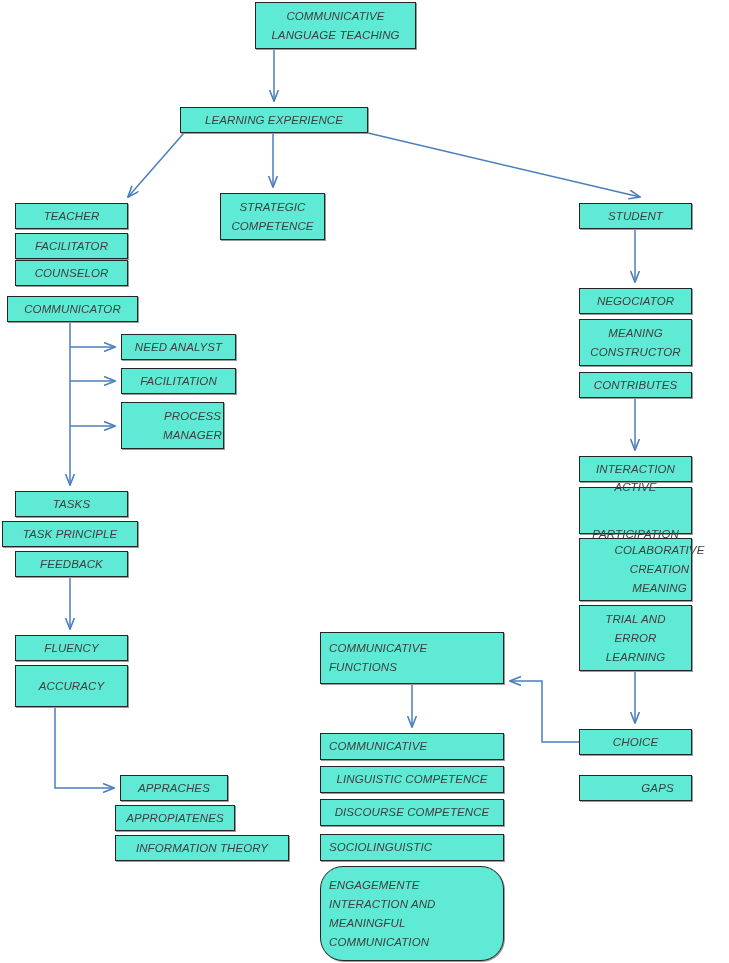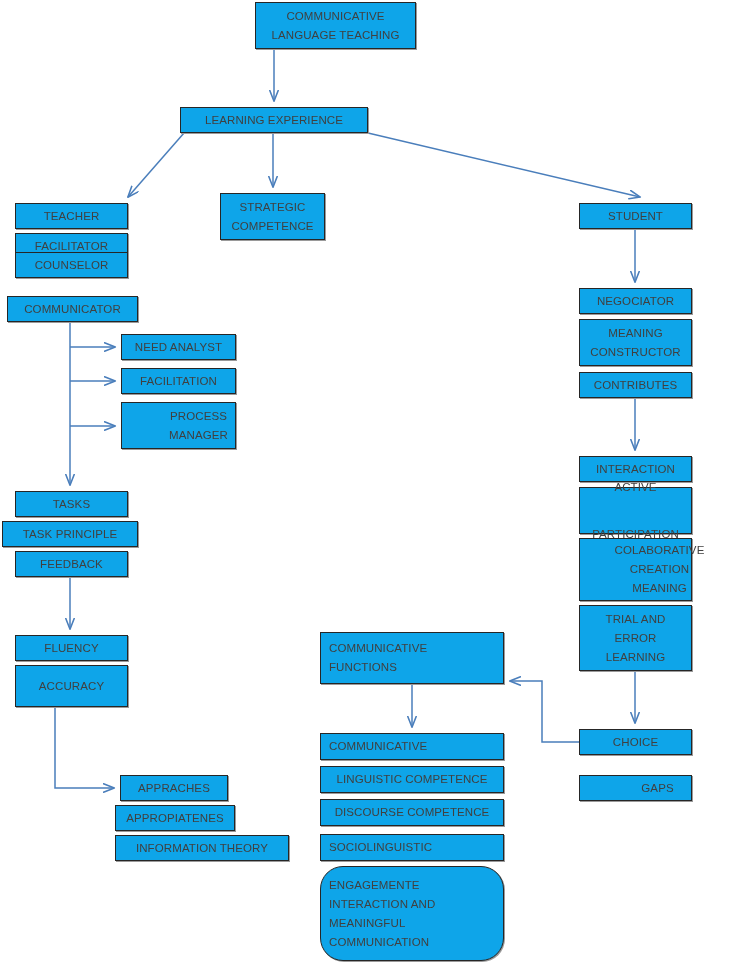--- a/index.html
+++ b/index.html
@@ -17,33 +17,34 @@
   }
   #edges{
     position:absolute;
     left:0; top:0;
     width:729px; height:963px;
     pointer-events:none;
   }
   .node{
     position:absolute;
     box-sizing:border-box;
-    background:#0ea5e9;
+    background:#5eead4;
     border:1px solid #262626;
     box-shadow:1px 1px 0 0 #9a9a9a;
     color:#404040;
     font-size:11.5px;
     letter-spacing:.1px;
     display:flex;
     flex-direction:column;
     align-items:center;
     justify-content:center;
     text-align:center;
     line-height:19px;
     z-index:2;
+    font-style:italic;
   }
   .node.left{
     align-items:flex-start;
     text-align:left;
     padding-left:8px;
   }
   .node span{display:block;white-space:nowrap;}
 </style>
 </head>
 <body>
@@ -86,33 +87,33 @@
       <div class="node" style="left: 220px; top: 193px; width: 105px; height: 47px;">
         <span>STRATEGIC</span>
         <span>COMPETENCE</span>
       </div>
       <div class="node" style="left: 15px; top: 203px; width: 113px; height: 26px;">
         <span>TEACHER</span>
       </div>
       <div class="node" style="left: 15px; top: 233px; width: 113px; height: 26px;">
         <span>FACILITATOR</span>
       </div>
-      <div class="node" style="left: 15px; top: 252px; width: 113px; height: 26px;">
+      <div class="node" style="left: 15px; top: 260px; width: 113px; height: 26px;">
         <span>COUNSELOR</span>
       </div>
       <div class="node" style="left: 7px; top: 296px; width: 131px; height: 26px;">
         <span>COMMUNICATOR</span>
       </div>
       <div class="node" style="left: 121px; top: 334px; width: 115px; height: 26px;">
         <span>NEED ANALYST</span>
       </div>
       <div class="node" style="left: 121px; top: 368px; width: 115px; height: 26px;">
         <span>FACILITATION</span>
       </div>
-      <div class="node" style="left: 121px; top: 402px; width: 115px; height: 47px; padding-left: 40px;">
+      <div class="node" style="left: 121px; top: 402px; width: 103px; height: 47px; padding-left: 40px;">
         <span>PROCESS</span>
         <span>MANAGER</span>
       </div>
       <div class="node" style="left: 15px; top: 491px; width: 113px; height: 26px;">
         <span>TASKS</span>
       </div>
       <div class="node" style="left: 2px; top: 521px; width: 136px; height: 26px;">
         <span>TASK PRINCIPLE</span>
       </div>
       <div class="node" style="left: 15px; top: 551px; width: 113px; height: 26px;">

